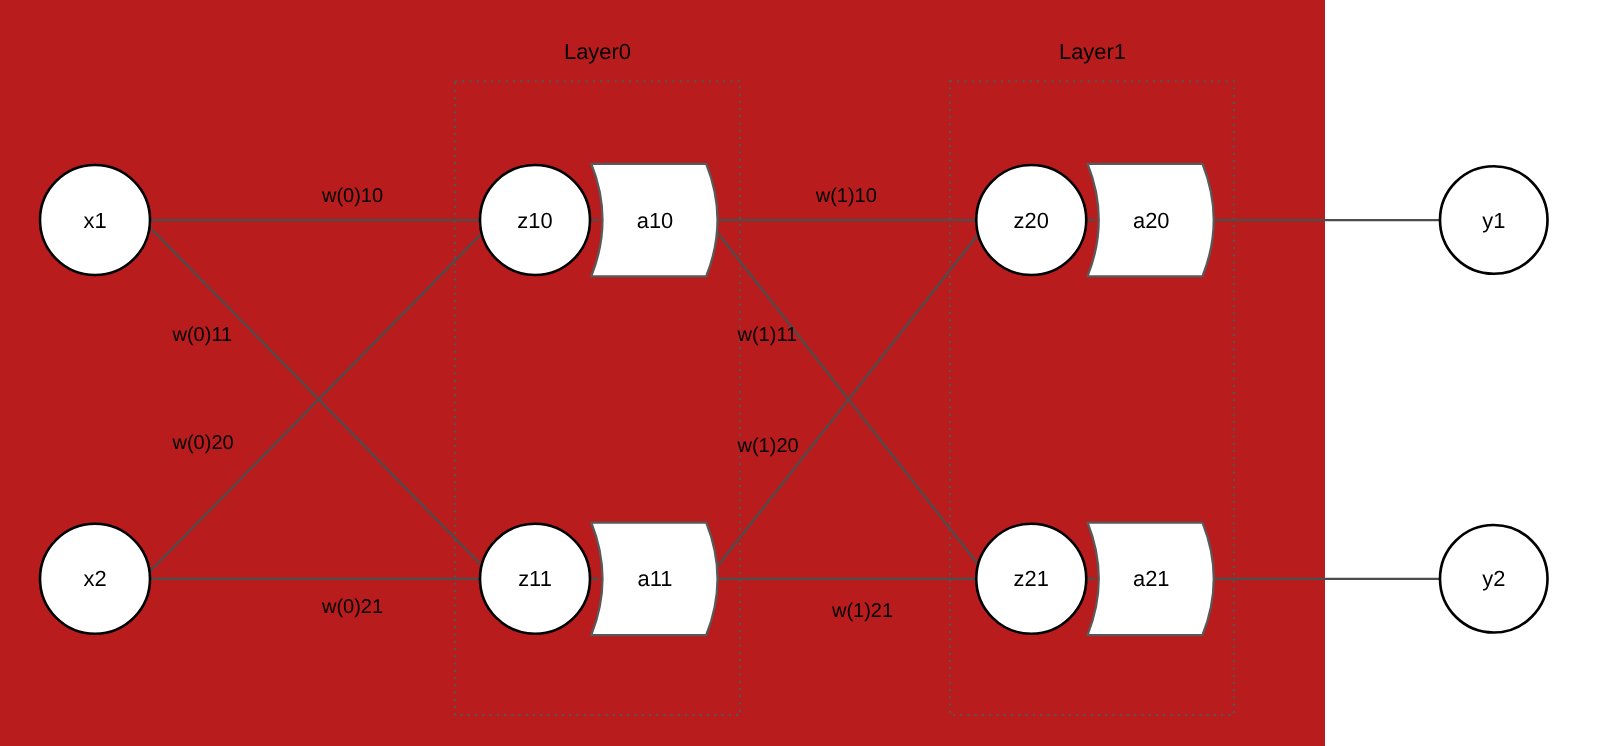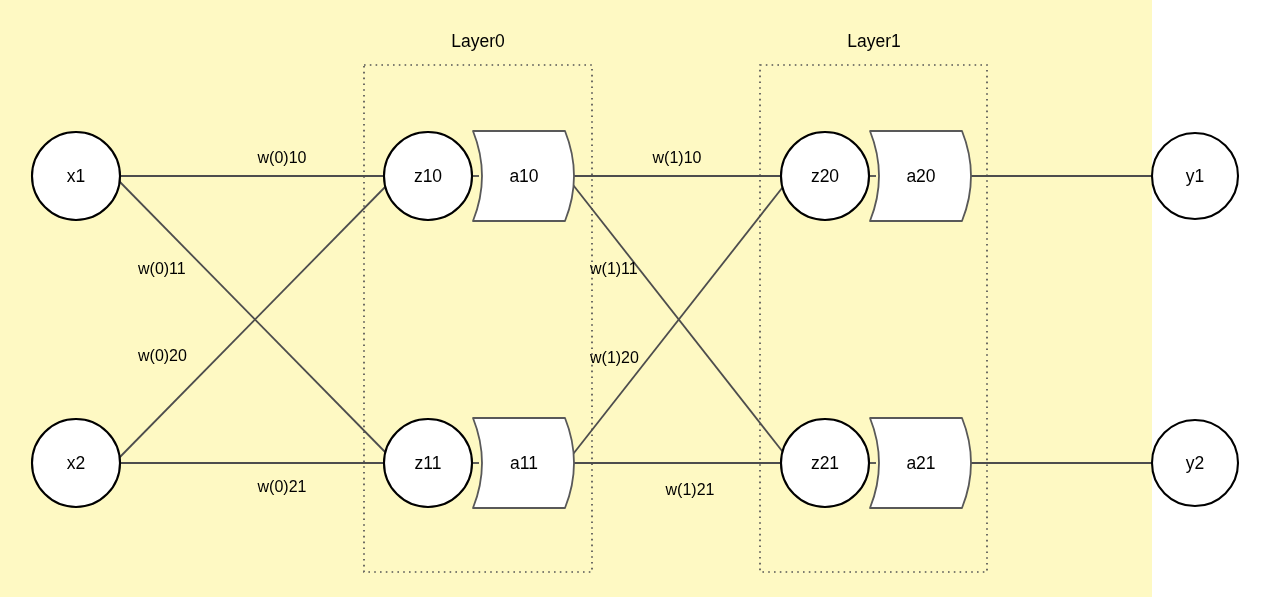--- a/index.html
+++ b/index.html
@@ -8,23 +8,23 @@
     background: #ffffff;
   }
   body {
     width: 1280px;
     height: 597px;
     font-family: "Liberation Sans", sans-serif;
     overflow: hidden;
   }
   #diagram-root {
     position: relative;
-    width: 1152px;
+    width: 1060px;
     height: 597px;
-    background: #fef9c3;
+    background: #b91c1c;
   }
   svg.canvas {
     display: block;
     width: 1280px;
     height: 597px;
   }
   .edge-line {
     stroke: #4d4d4d;
     stroke-width: 1.8;
     fill: none;

